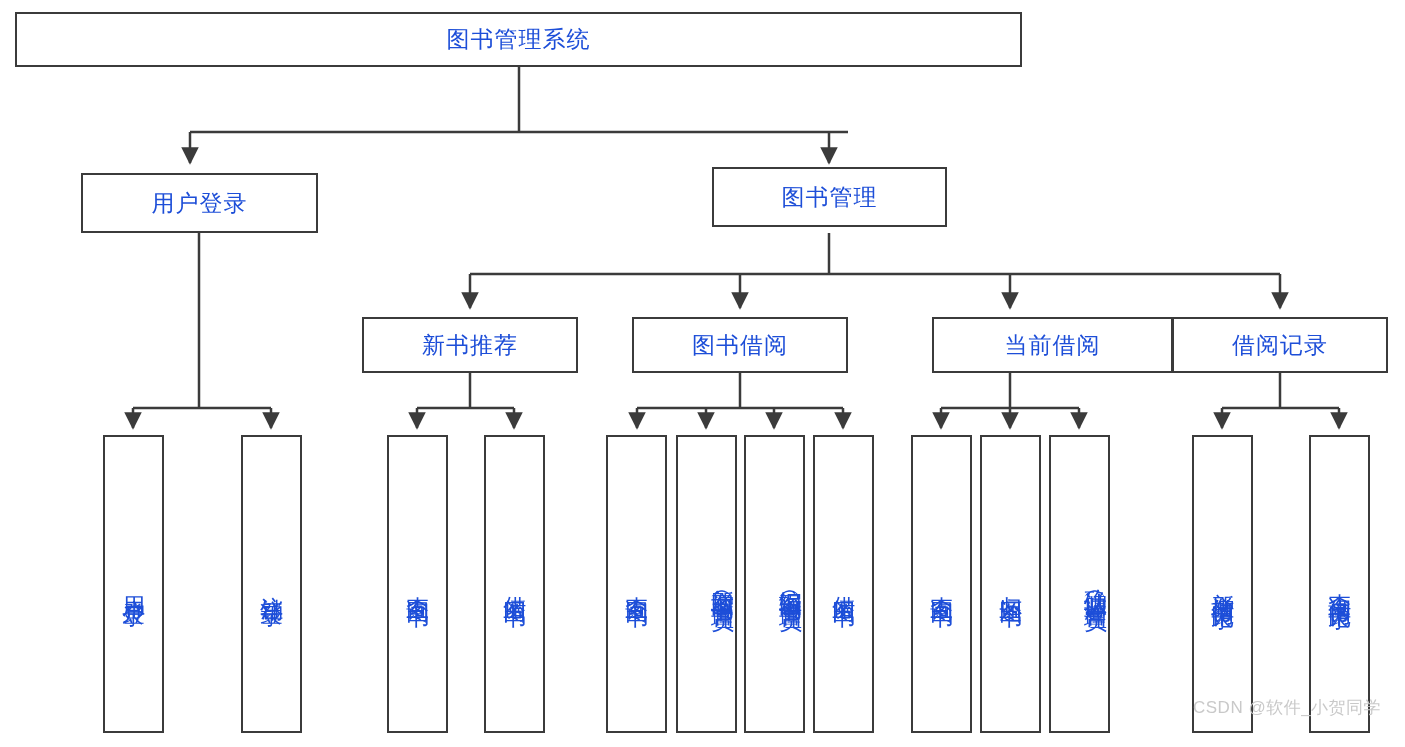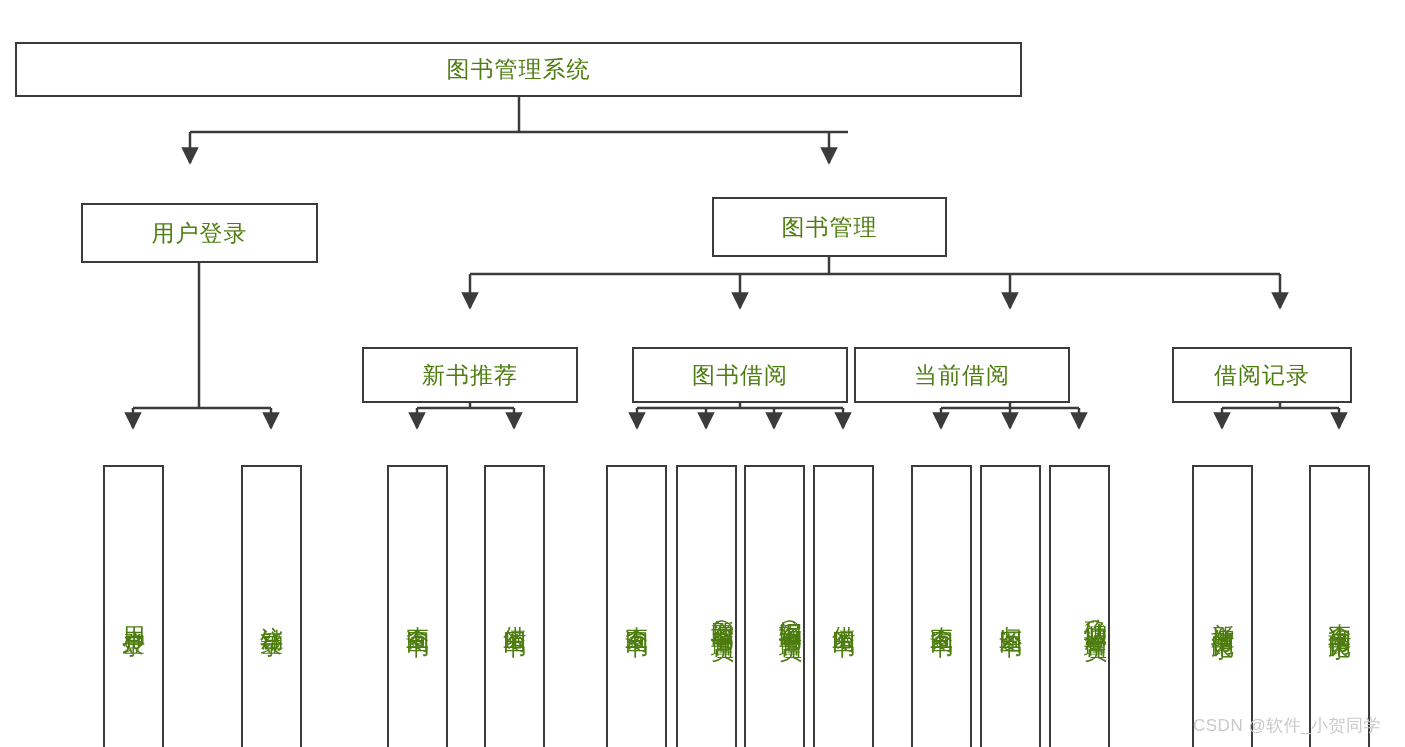--- a/index.html
+++ b/index.html
@@ -24,27 +24,26 @@
     top: 0;
     width: 1405px;
     height: 747px;
     pointer-events: none;
   }
   .node {
     position: absolute;
     box-sizing: border-box;
     border: 2.5px solid #3b3b3b;
     background: #ffffff;
-    color: #4d7c0f;
+    color: #1d4ed8;
     display: flex;
     align-items: center;
     justify-content: center;
     text-align: center;
     z-index: 2;
-    margin-top: 30px;
   }
   .node.h {
     font-size: 23px;
     letter-spacing: 1px;
   }
   .node.v {
     writing-mode: vertical-rl;
     text-orientation: upright;
     font-size: 23px;
     letter-spacing: 3px;
@@ -133,24 +132,24 @@
   <div class="node h" style="left:712px; top:167px; width:235px; height:60px;">
     <span class="lbl">图书管理</span>
   </div>
 
   <div class="node h" style="left:632px; top:317px; width:216px; height:56px;">
     <span class="lbl">图书借阅</span>
   </div>
   <div class="node h" style="left:362px; top:317px; width:216px; height:56px;">
     <span class="lbl">新书推荐</span>
   </div>
-  <div class="node h" style="left:854px; top:317px; width:216px; height:56px;">
+  <div class="node h" style="left:932px; top:317px; width:241px; height:56px;">
     <span class="lbl">当前借阅</span>
   </div>
-  <div class="node h" style="left:1172px; top:317px; width:180px; height:56px;">
+  <div class="node h" style="left:1172px; top:317px; width:216px; height:56px;">
     <span class="lbl">借阅记录</span>
   </div>
 
   <div class="node v" style="left:103px; top:435px; width:61px; height:298px;">
     <span class="lbl">用户登录</span>
   </div>
   <div class="node v" style="left:241px; top:435px; width:61px; height:298px;">
     <span class="lbl">注销登录</span>
   </div>
 
@@ -184,15 +183,15 @@
     <span class="lbl">确认归还（管理员）</span>
   </div>
 
   <div class="node v" style="left:1192px; top:435px; width:61px; height:298px;">
     <span class="lbl">新增借阅记录</span>
   </div>
   <div class="node v" style="left:1309px; top:435px; width:61px; height:298px;">
     <span class="lbl">查询借阅记录</span>
   </div>
 
-  <div class="watermark" style="left:1193px; top:714px;">CSDN @软件_小贺同学</div>
+  <div class="watermark" style="left:1193px; top:696px;">CSDN @软件_小贺同学</div>
 
 </div>
 
 </body></html>

